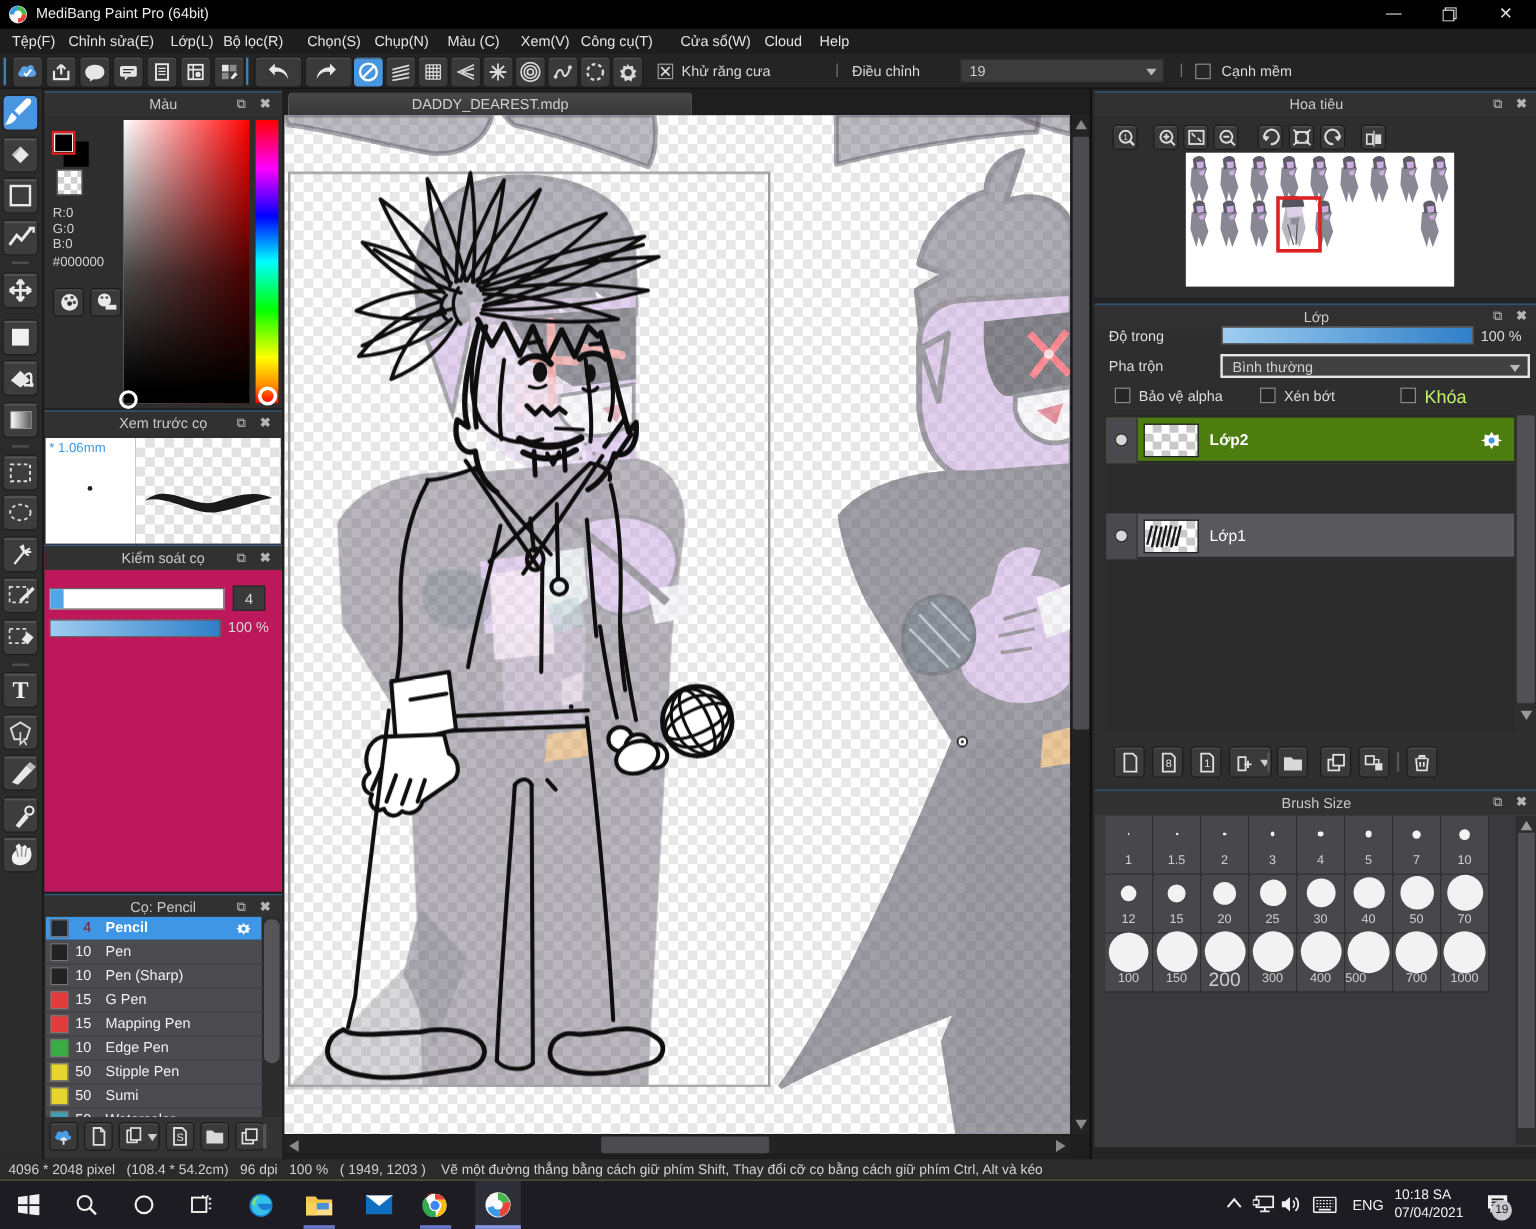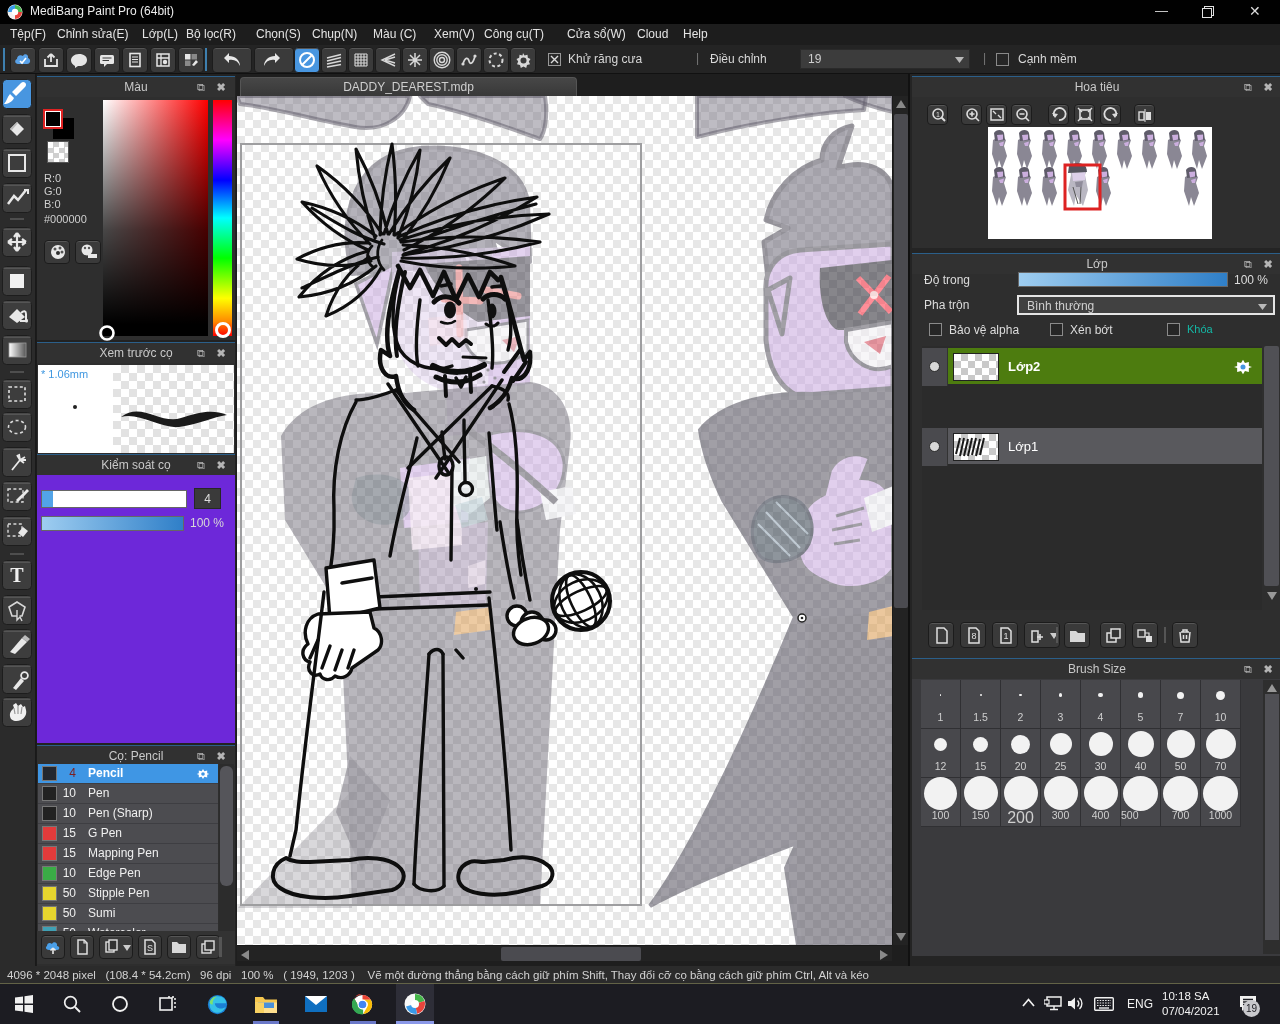--- a/index.html
+++ b/index.html
@@ -296,21 +296,21 @@
     <div class="abs" style="left:1px;top:23px;width:75px;height:88px;background:#fff"></div>
     <div class="abs" style="left:4px;top:26px;font-size:11px;color:#3f97e0">* 1.06mm</div>
     <div class="abs" style="left:36px;top:63px;width:4px;height:4px;border-radius:50%;background:#222"></div>
     <div class="abs" style="left:76px;top:23px;width:121px;height:88px;background:repeating-conic-gradient(#e2e2e2 0% 25%,#ffffff 0% 50%) 0 0/16px 16px">
       <svg width="121" height="88">
           <path d="M8 52 C28 36 48 60 68 53 C86 47 100 44 114 50 C100 52 86 59 66 62 C48 64 26 47 8 52 Z" fill="#1a1a1a"></path>
         </svg>
     </div>
   </div>
 
-  <div class="abs" style="left:0;top:380px;width:198px;height:289px;background:#6d28d9">
+  <div class="abs" style="left:0;top:380px;width:198px;height:289px;background:#be185d">
     <div class="panelhead">Kiểm soát cọ<span class="ph-ic" style="right:28px">⧉</span><span class="ph-ic" style="right:8px;font-weight:bold">✖</span></div>
     <div class="abs" style="left:4px;top:36px;width:146px;height:18px;background:#fff;border:1px solid #666">
         <div style="width:11px;height:100%;background:#52a4e8"></div>
       </div>
     <div class="abs" style="left:157px;top:34px;width:27px;height:21px;background:#3a3a3a;border:1px solid #272727;color:#ddd;font-size:12px;text-align:center;line-height:20px">4</div>
     <div class="abs" style="left:4px;top:62px;width:143px;height:15px;background:linear-gradient(to right,#9ecdf0,#2f7fc8);border:1px solid #666"></div>
     <div class="abs" style="left:153px;top:62px;font-size:12px;color:#d8d8d8">100&nbsp;%</div>
   </div>
 
   <div class="abs" style="left:0;top:671px;width:198px;height:291px;background:#2e2e2e">
@@ -726,21 +726,21 @@
     <div class="abs" style="left:322px;top:20px;font-size:12px;color:#dcdcdc">100&nbsp;%</div>
     <div class="abs" style="left:12px;top:45px;font-size:12px;color:#dcdcdc">Pha trộn</div>
     <div class="abs" style="left:105px;top:42px;width:258px;height:20px;background:#414141;border:2px solid #e5e5e5;color:#d0d0d0;font-size:12px;line-height:19px;padding-left:8px">Bình thường<svg class="abs" style="right:6px;top:7px" width="9" height="6" viewBox="0 0 9 6">
           <path d="M0 0 L9 0 L4.5 6 Z" fill="#b9b9b9"></path>
         </svg></div>
     <div class="abs chk" style="left:17px;top:70px"></div>
       <div class="abs" style="left:37px;top:70px;font-size:12px;color:#dcdcdc">Bảo vệ alpha</div>
     <div class="abs chk" style="left:138px;top:70px"></div>
       <div class="abs" style="left:158px;top:70px;font-size:12px;color:#dcdcdc">Xén bớt</div>
     <div class="abs chk" style="left:255px;top:70px"></div>
-      <div class="abs" style="left:275px;top:70px;font-size:11px;color:#14b8a6">Khóa</div>
+      <div class="abs" style="left:275px;top:70px;font-size:15px;color:#bef264">Khóa</div>
     <div class="abs" id="layerlist" style="left:10px;top:93px;width:340px;height:264px;background:#2b2b2b">
         <div class="abs" style="left:0;top:2px;width:340px;height:38px;background:#4d7c0f;border-bottom:2px solid #2b2b2b">
           <div class="abs" style="left:0;top:0;width:26px;height:38px;background:#4a4a4e;border-right:1px solid #333"></div>
           <div class="abs" style="left:7px;top:13px;width:11px;height:11px;border-radius:50%;background:#d8d8d8;border:1px solid #2e2e2e"></div>
           <div class="abs" style="left:31px;top:5px;width:46px;height:28px;background:repeating-conic-gradient(#c9c9c9 0% 25%,#ffffff 0% 50%) 0 0/14px 14px;border:1px solid #222"></div>
           <div class="abs" style="left:86px;top:11px;color:#fff;font-weight:bold;font-size:13px">Lớp2</div>
           <svg class="abs" style="left:312px;top:10px" width="18" height="18" viewBox="0 0 20 20">
             <path d="M10 2 L12.2 5.5 L16.5 4.5 L16.5 9 L20 10 L16.5 11 L16.5 15.5 L12.2 14.5 L10 18 L7.8 14.5 L3.5 15.5 L3.5 11 L0 10 L3.5 9 L3.5 4.5 L7.8 5.5 Z" fill="#fff"></path>
             <circle cx="10" cy="10" r="2.8" fill="#4596e0"></circle>
           </svg>

